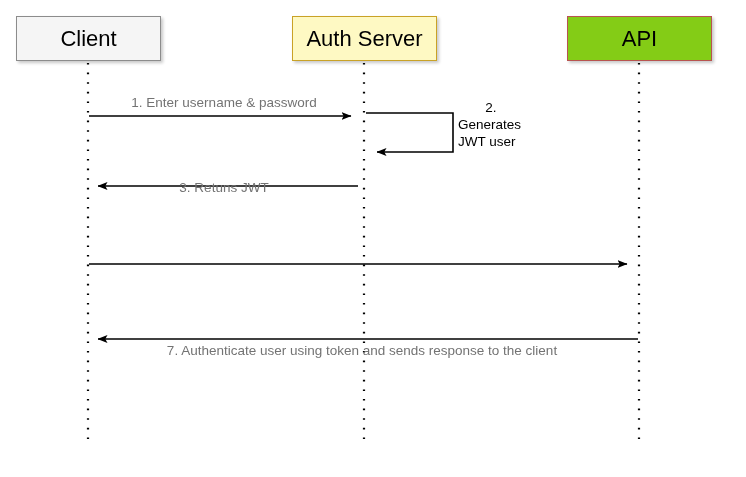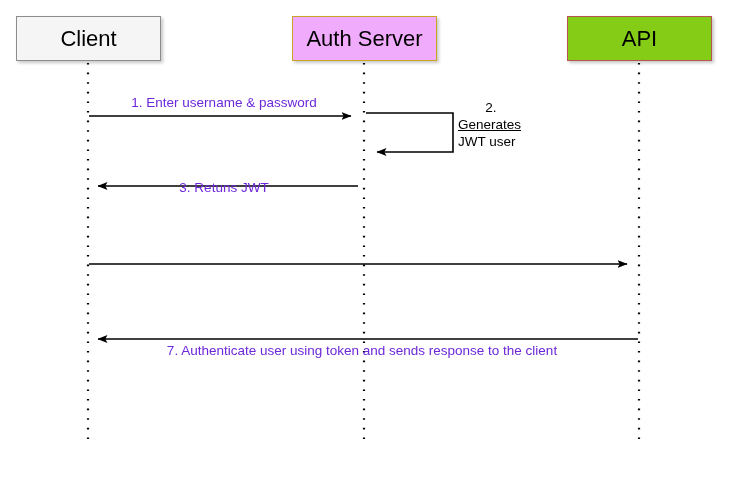--- a/index.html
+++ b/index.html
@@ -42,57 +42,57 @@
     white-space: nowrap;
   }
 
   #participant-client {
     left: 16px;  top: 16px;  width: 145px; height: 45px;
     background: #f5f5f5;
     border-color: #8c8c8c;
   }
   #participant-auth-server {
     left: 292px; top: 16px;  width: 145px; height: 45px;
-    background: #f0abfc;
+    background: #fef9c3;
     border-color: #c9a227;
   }
   #participant-api {
     left: 567px; top: 16px;  width: 145px; height: 45px;
     background: #84cc16;
     border-color: #b85450;
   }
 
   
   .msg-label {
     position: absolute;
     font-size: 13.5px;
     line-height: 16px;
     white-space: nowrap;
-    color: #6d28d9;
+    color: #737373;
   }
   .msg-label.centered {
     text-align: center;
     transform: translateX(-50%);
   }
   #label-msg-1 { left: 224px; top: 95px; }
   #label-msg-3 { left: 224px; top: 180px; }
   #label-msg-4 { left: 362px; top: 246px; }
   #label-msg-5 { left: 362px; top: 343px; }
 
   #label-msg-2 {
     position: absolute;
     left: 458px;
     top: 99px;
     font-size: 13.5px;
     line-height: 17px;
     text-align: left;
     white-space: nowrap;
   }
   #label-msg-2 .l1 { display: block; text-align: center; width: 66px; }
-  #label-msg-2 .l2 { display: block; text-decoration: underline; }
+  #label-msg-2 .l2 { display: block; }
   #label-msg-2 .l3 { display: block; }
 </style>
 </head>
 <body>
 
 <div id="diagram-canvas">
 
   <svg width="746" height="477" viewBox="0 0 746 477" style="position:absolute;left:0;top:0;">
     <defs>
       <marker id="arrowhead-right" markerWidth="10" markerHeight="8" refX="9.5" refY="4" orient="auto" markerUnits="userSpaceOnUse">

